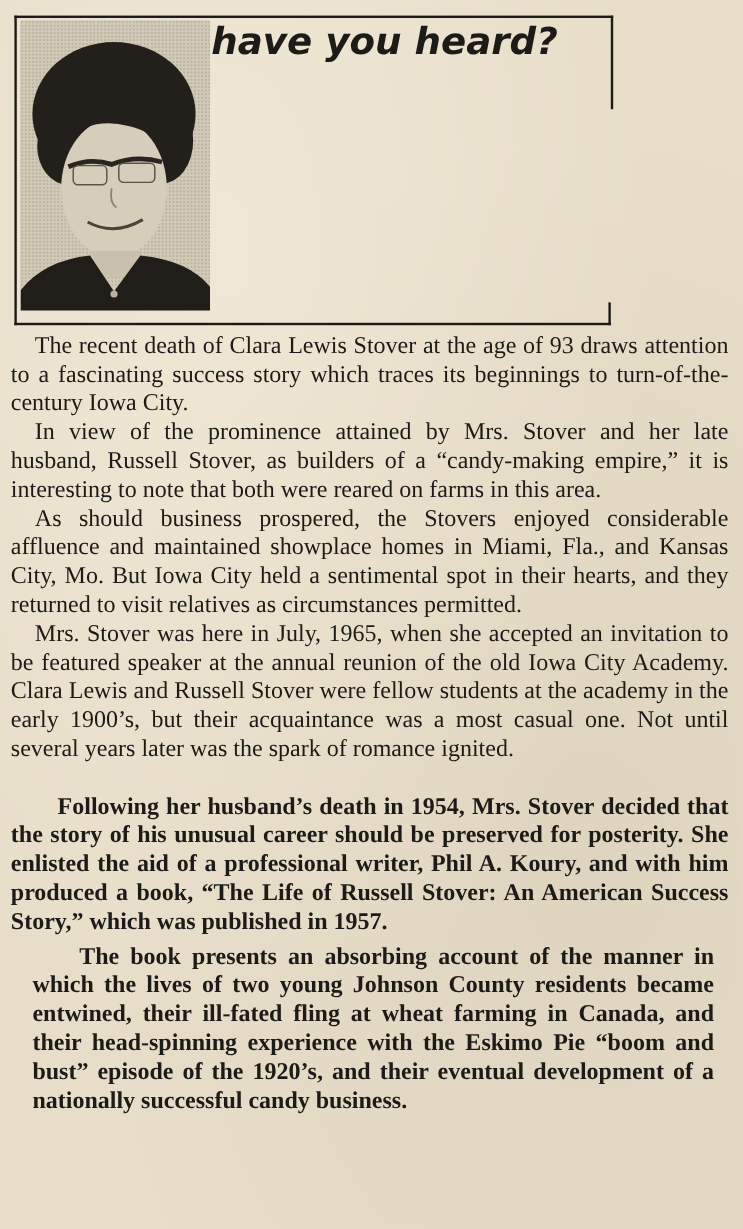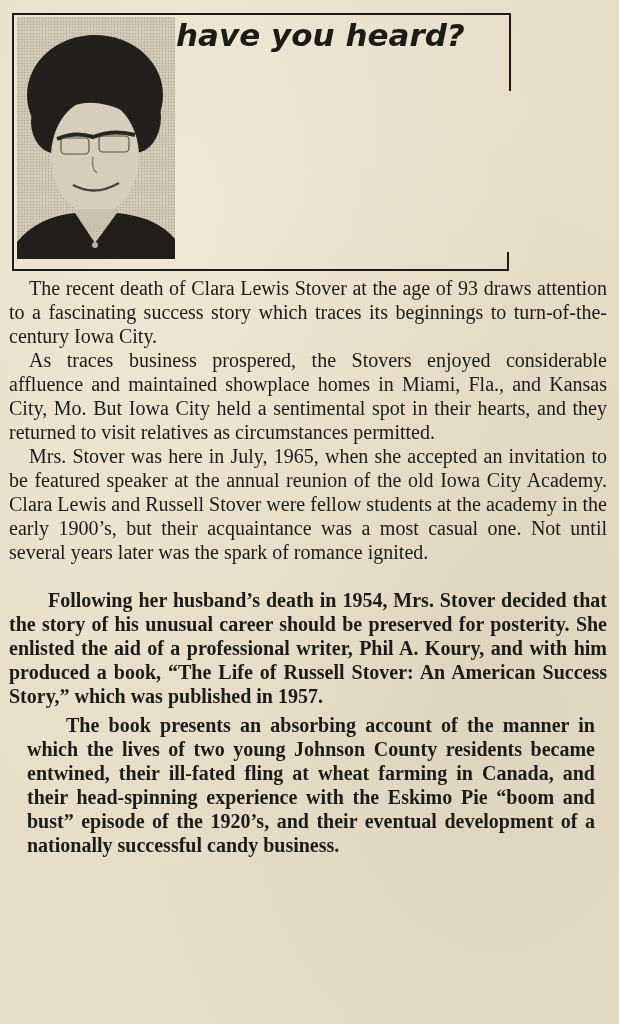--- a/index.html
+++ b/index.html
@@ -91,19 +91,20 @@
       <path d="M0 242 L0 225 Q20 200 58 196 L78 226 L100 196 Q140 200 158 222 L158 242 Z" fill="#211d19"></path>
       <circle cx="78" cy="228" r="3" fill="#b9b09d"></circle>
     </svg>
   </div>
 
   <div class="kicker">have you heard?</div>
 
 
   <div class="body">
     <p>The recent death of Clara Lewis Stover at the age of 93 draws attention to a fascinating success story which traces its beginnings to turn-of-the-century Iowa City.</p>
-    <p>As traces business prospered, the Stovers enjoyed considerable affluence and maintained showplace homes in Miami, Fla., and Kansas City, Mo. But Iowa City held a sentimental spot in their hearts, and they returned to visit relatives as circumstances permitted.</p>
+    <p>In view of the prominence attained by Mrs. Stover and her late husband, Russell Stover, as builders of a “candy-making empire,” it is interesting to note that both were reared on farms in this area.</p>
+    <p>As should business prospered, the Stovers enjoyed considerable affluence and maintained showplace homes in Miami, Fla., and Kansas City, Mo. But Iowa City held a sentimental spot in their hearts, and they returned to visit relatives as circumstances permitted.</p>
     <p style="margin-bottom:24px;">Mrs. Stover was here in July, 1965, when she accepted an invitation to be featured speaker at the annual reunion of the old Iowa City Academy. Clara Lewis and Russell Stover were fellow students at the academy in the early 1900’s, but their acquaintance was a most casual one. Not until several years later was the spark of romance ignited.</p>
     <p class="bold" style="margin-bottom:5px;">Following her husband’s death in 1954, Mrs. Stover decided that the story of his unusual career should be preserved for posterity. She enlisted the aid of a professional writer, Phil A. Koury, and with him produced a book, “The Life of Russell Stover: An American Success Story,” which was published in 1957.</p>
     <p class="bold2">The book presents an absorbing account of the manner in which the lives of two young Johnson County residents became entwined, their ill-fated fling at wheat farming in Canada, and their head-spinning experience with the Eskimo Pie “boom and bust” episode of the 1920’s, and their eventual development of a nationally successful candy business.</p>
   </div>
 
 </div>
 
 </body></html>

